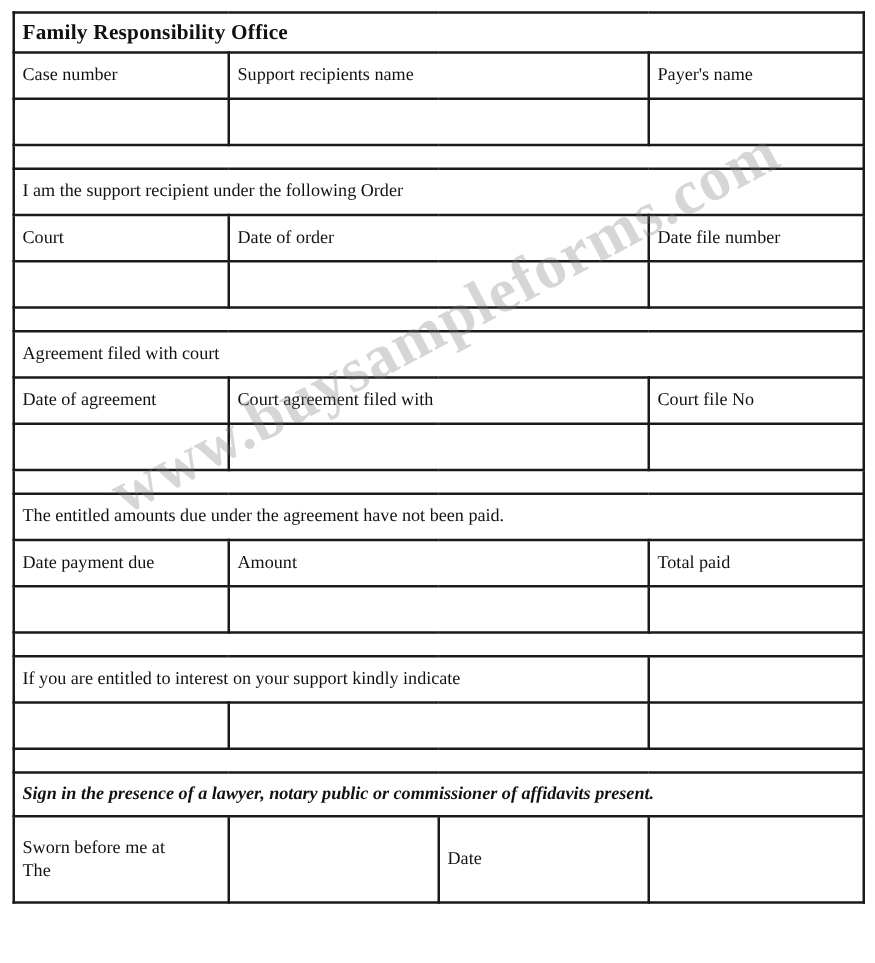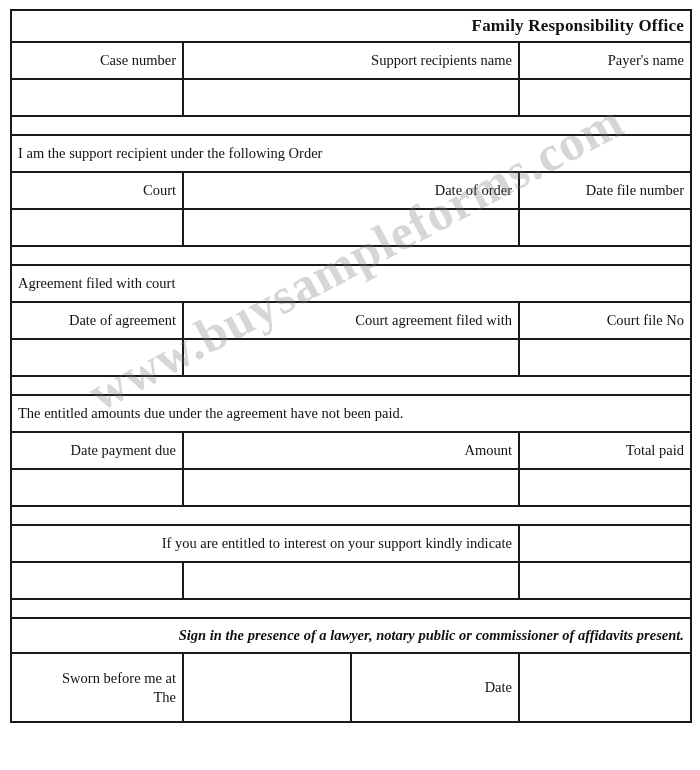--- a/index.html
+++ b/index.html
@@ -69,21 +69,21 @@
     vertical-align: middle;
     background: #ffffff;
   }
 
   
   td.fill-blue      { background: #dce3ef; }
   td.fill-white     { background: #ffffff; }
   td.fill-title     { background: #95afd2; }
 
   
-  td.c  { text-align: right; }
+  td.c  { text-align: left; }
   td.l  { text-align: left; padding-left: 9px; border-radius: 16px; }
 
   
   tr.r-title     td { height: 30px; }
   tr.r-head      td { height: 35px; }
   tr.r-blank     td { height: 35px; }
   tr.r-banner    td { height: 35px; }
   tr.r-sign      td { height: 33px; }
   tr.r-sworn     td { height: 67px; }
   tr.r-spacer    td { height: 17px; border: none; background: #ffffff; }

